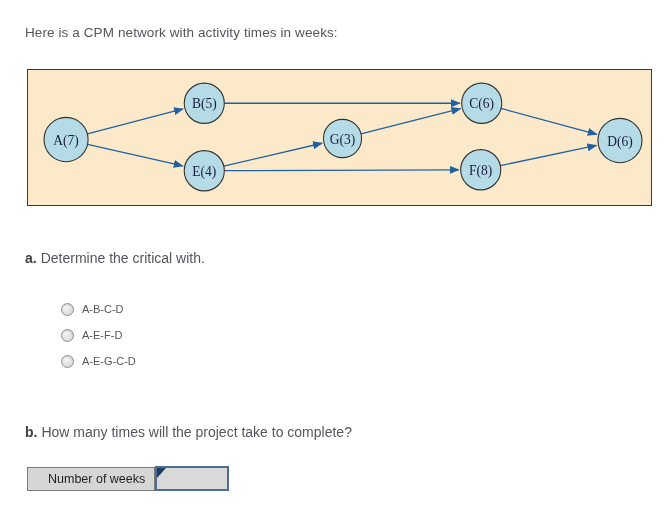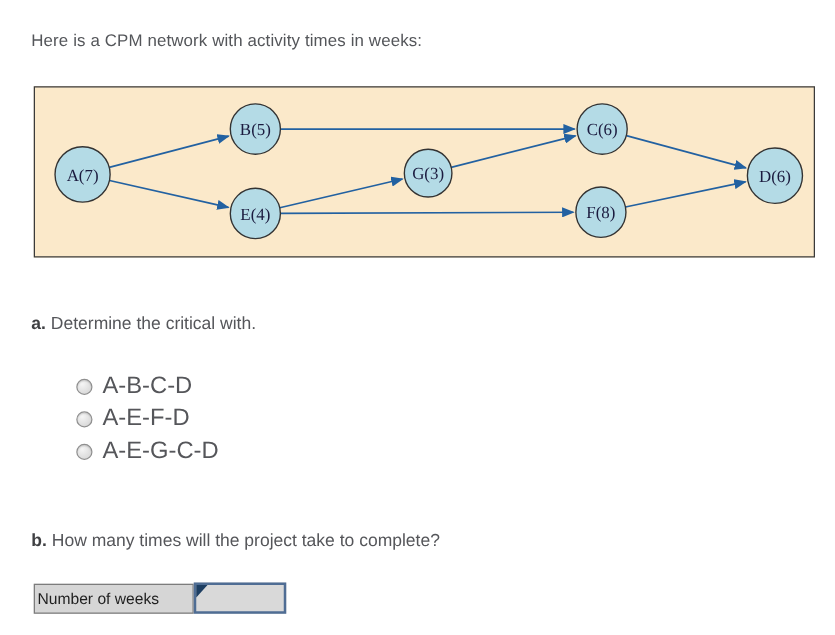--- a/index.html
+++ b/index.html
@@ -30,29 +30,29 @@
     display:flex;align-items:center;height:26px;cursor:default;
   }
   .radio{
     width:13px;height:13px;border-radius:50%;box-sizing:border-box;
     border:1px solid #8f8f8f;
     background:radial-gradient(circle at 35% 30%, #f5f5f5 0%, #dcdcdc 70%, #cfcfcf 100%);
     box-shadow:inset 0 1px 1px rgba(0,0,0,0.12);
     flex:0 0 auto;
   }
   .option-label{
-    margin-left:8px;font-size:19px;color:#55565a;
+    margin-left:8px;font-size:11px;color:#55565a;
   }
   .answer-row{
     position:absolute;left:27px;top:454px;display:flex;align-items:flex-start;
   }
   .answer-label-cell{
     box-sizing:border-box;width:128px;height:24px;margin-top:1px;
     background:#d6d6d6;border:1px solid #7c7c7c;
-    font-size:12.5px;color:#1f1f1f;line-height:22px;padding-left:2px;
+    font-size:12.5px;color:#1f1f1f;line-height:22px;padding-left:20px;
   }
   .answer-input-wrap{
     box-sizing:border-box;width:74px;height:25px;position:relative;
     border:2px solid #4f6d94;background:#d9d9d9;
   }
   .answer-flag{
     position:absolute;top:0;left:0;width:0;height:0;
     border-top:10px solid #1d3e62;border-right:9px solid transparent;
   }
   .answer-input{

